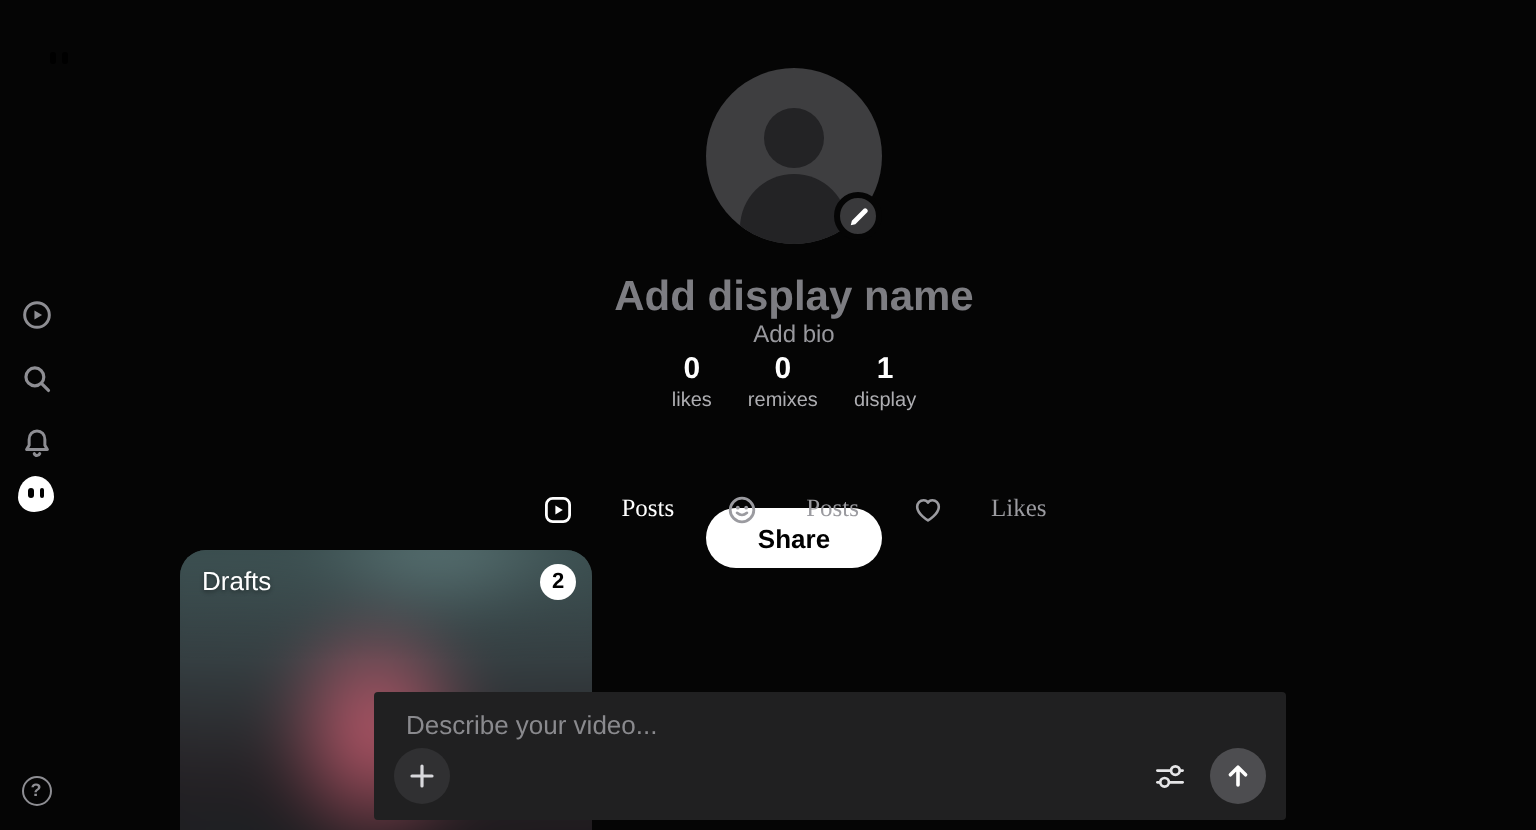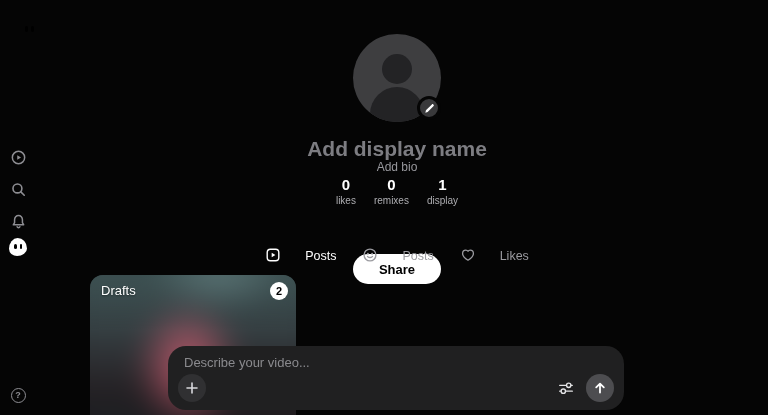--- a/index.html
+++ b/index.html
@@ -28,38 +28,38 @@
   .edit-btn { position:absolute; right:0; bottom:2px; width:24px; height:24px; border-radius:50%; background:#39393b; border:3px solid #050505; cursor:pointer; display:flex; align-items:center; justify-content:center; padding:0; }
   .display-name { top:137px; color:#7d7d82; font-size:21px; font-weight:600; cursor:pointer; }
   .bio { top:160px; color:#98989d; font-size:12px; cursor:pointer; }
   .stats { top:176px; display:flex; justify-content:center; gap:18px; }
   .stat { cursor:pointer; }
   .stat-value { color:#fff; font-size:15px; font-weight:bold; line-height:17px; }
   .stat-label { color:#aeaeb2; font-size:10px; margin-top:2px; }
   .share-row { top:210px; }
   .share-btn { background:#fff; color:#000; border:none; border-radius:999px; height:30px; padding:0 26px; font-size:13px; font-weight:bold; cursor:pointer; font-family:inherit;margin-top:44px; }
   .tabs { top:247px; display:flex; justify-content:center; gap:26px; }
-  .tab { display:flex; align-items:flex-end; gap:24px; background:none; border:none; cursor:pointer; font-family:Liberation Sans, sans-serif; font-size:12.5px; color:#9b9ba0; }
+  .tab { display:flex; align-items:flex-start; gap:24px; background:none; border:none; cursor:pointer; font-family:Liberation Serif, serif; font-size:12.5px; color:#9b9ba0; }
   .tab.active { color:#fff; }
 
   
   .drafts-card { position:absolute; left:90px; top:275px; width:206px; height:160px; border-radius:13px; overflow:hidden; z-index:2; cursor:pointer; background:#20282a; }
   .drafts-bg { position:absolute; inset:-16px; filter:blur(12px); transform:scale(1.1);
     background:
       radial-gradient(95px 60px at 60% 6%, #7fa3a4 0%, rgba(127,163,164,0) 70%),
       radial-gradient(70px 85px at 48% 55%, #c25a6d 0%, rgba(194,90,109,0) 70%),
       radial-gradient(120px 90px at 18% 95%, #1d2326 0%, rgba(29,35,38,0) 75%),
       linear-gradient(180deg, #5d7f80 0%, #364144 35%, #241d21 70%, #141719 100%);
   }
   .drafts-shade { position:absolute; inset:0; background:linear-gradient(180deg, rgba(0,0,0,0.25) 0%, rgba(0,0,0,0) 35%); }
   .drafts-title { position:absolute; left:11px; top:8px; color:#fff; font-size:13px; font-weight:normal; text-shadow:0 1px 2px rgba(0,0,0,0.4); }
   .drafts-badge { position:absolute; right:8px; top:7px; width:18px; height:18px; border-radius:50%; background:#fff; color:#000; font-size:11px; font-weight:bold; line-height:18px; text-align:center; }
 
   
-  .composer { position:absolute; left:168px; top:346px; width:456px; height:64px; background:#202021; border-radius:18px; z-index:3; }
+  .composer { position:absolute; left:187px; top:346px; width:456px; height:64px; background:#202021; border-radius:2px; z-index:3; }
   .composer-input { position:absolute; left:16px; right:16px; top:9px; background:transparent; border:none; outline:none; color:#e5e5e7; font-size:13px; font-family:inherit; }
   .composer-input::placeholder { color:#8a8a8e; }
   .round-btn { position:absolute; width:28px; height:28px; border-radius:50%; border:none; cursor:pointer; display:flex; align-items:center; justify-content:center; padding:0; }
   .add-btn { left:10px; bottom:8px; background:#303032; }
   .send-btn { right:10px; bottom:8px; background:#4d4d50; }
   .sliders-btn { position:absolute; right:46px; bottom:10px; width:24px; height:24px; background:none; border:none; cursor:pointer; display:flex; align-items:center; justify-content:center; padding:0; }
 </style>
 </head>
 <body>
 

